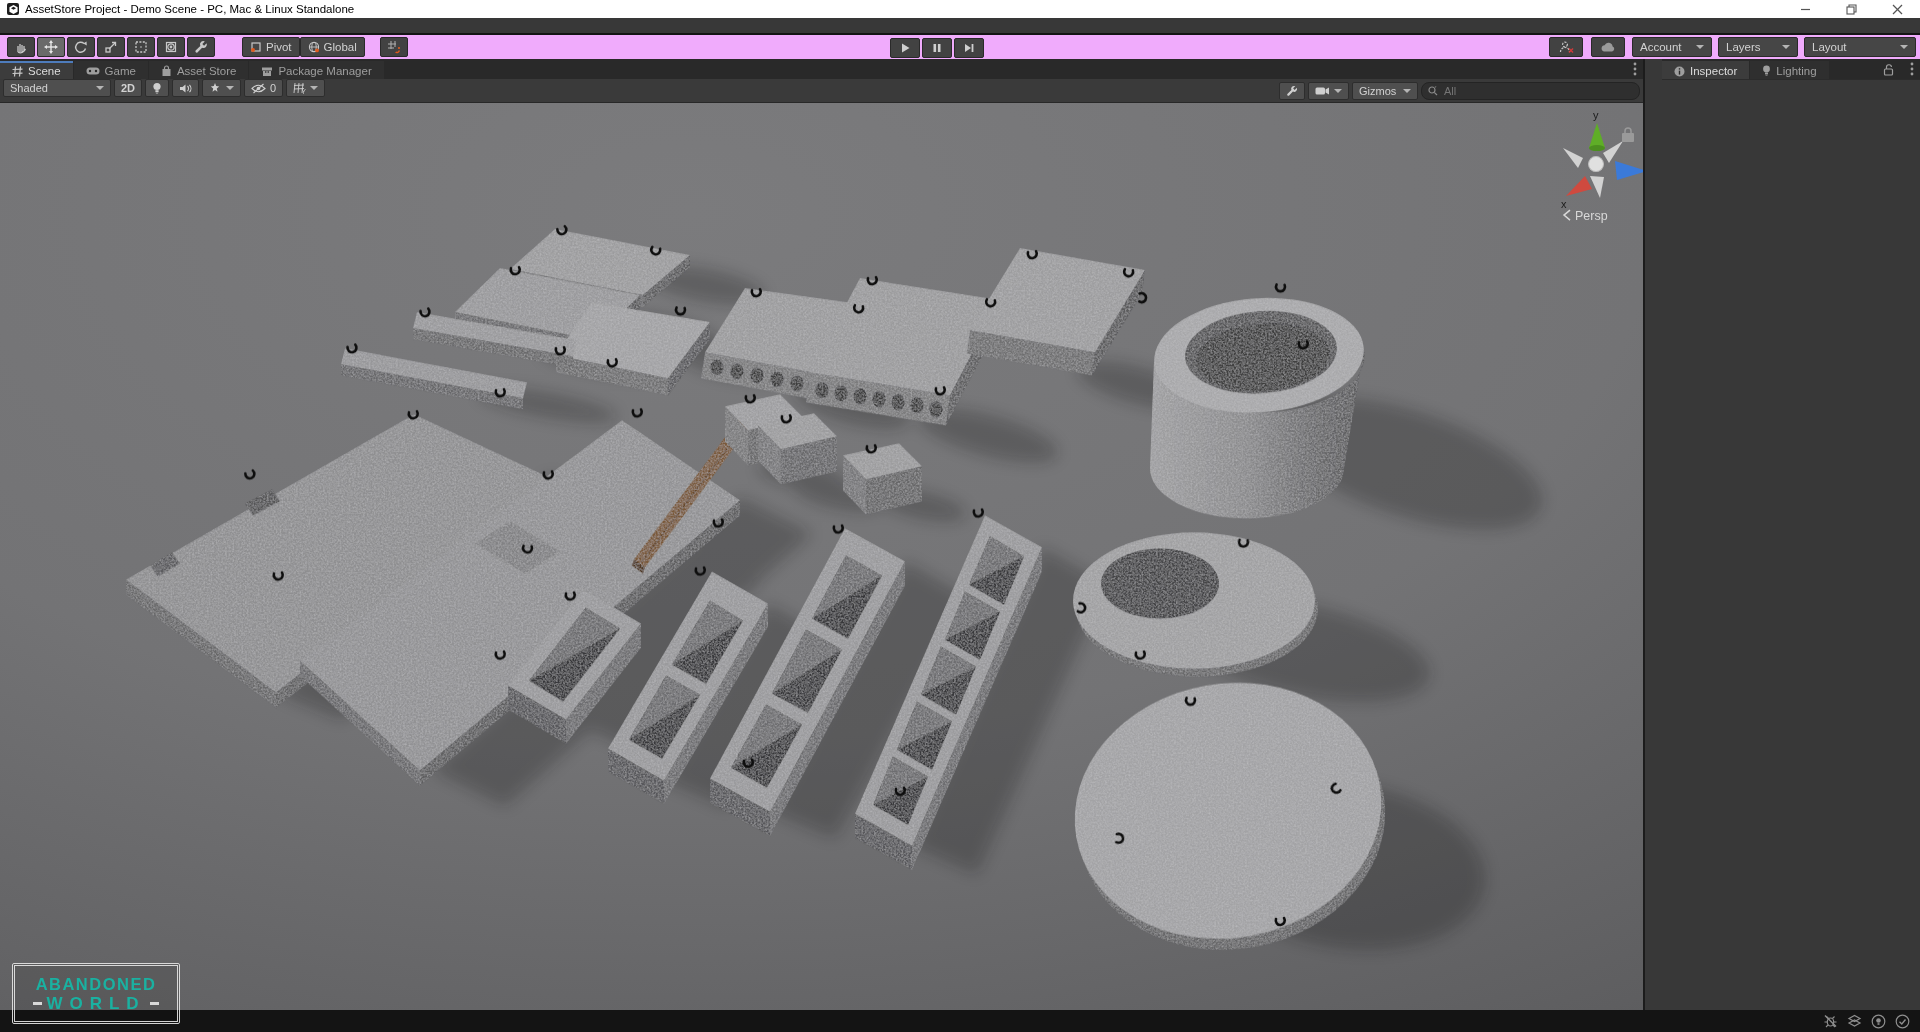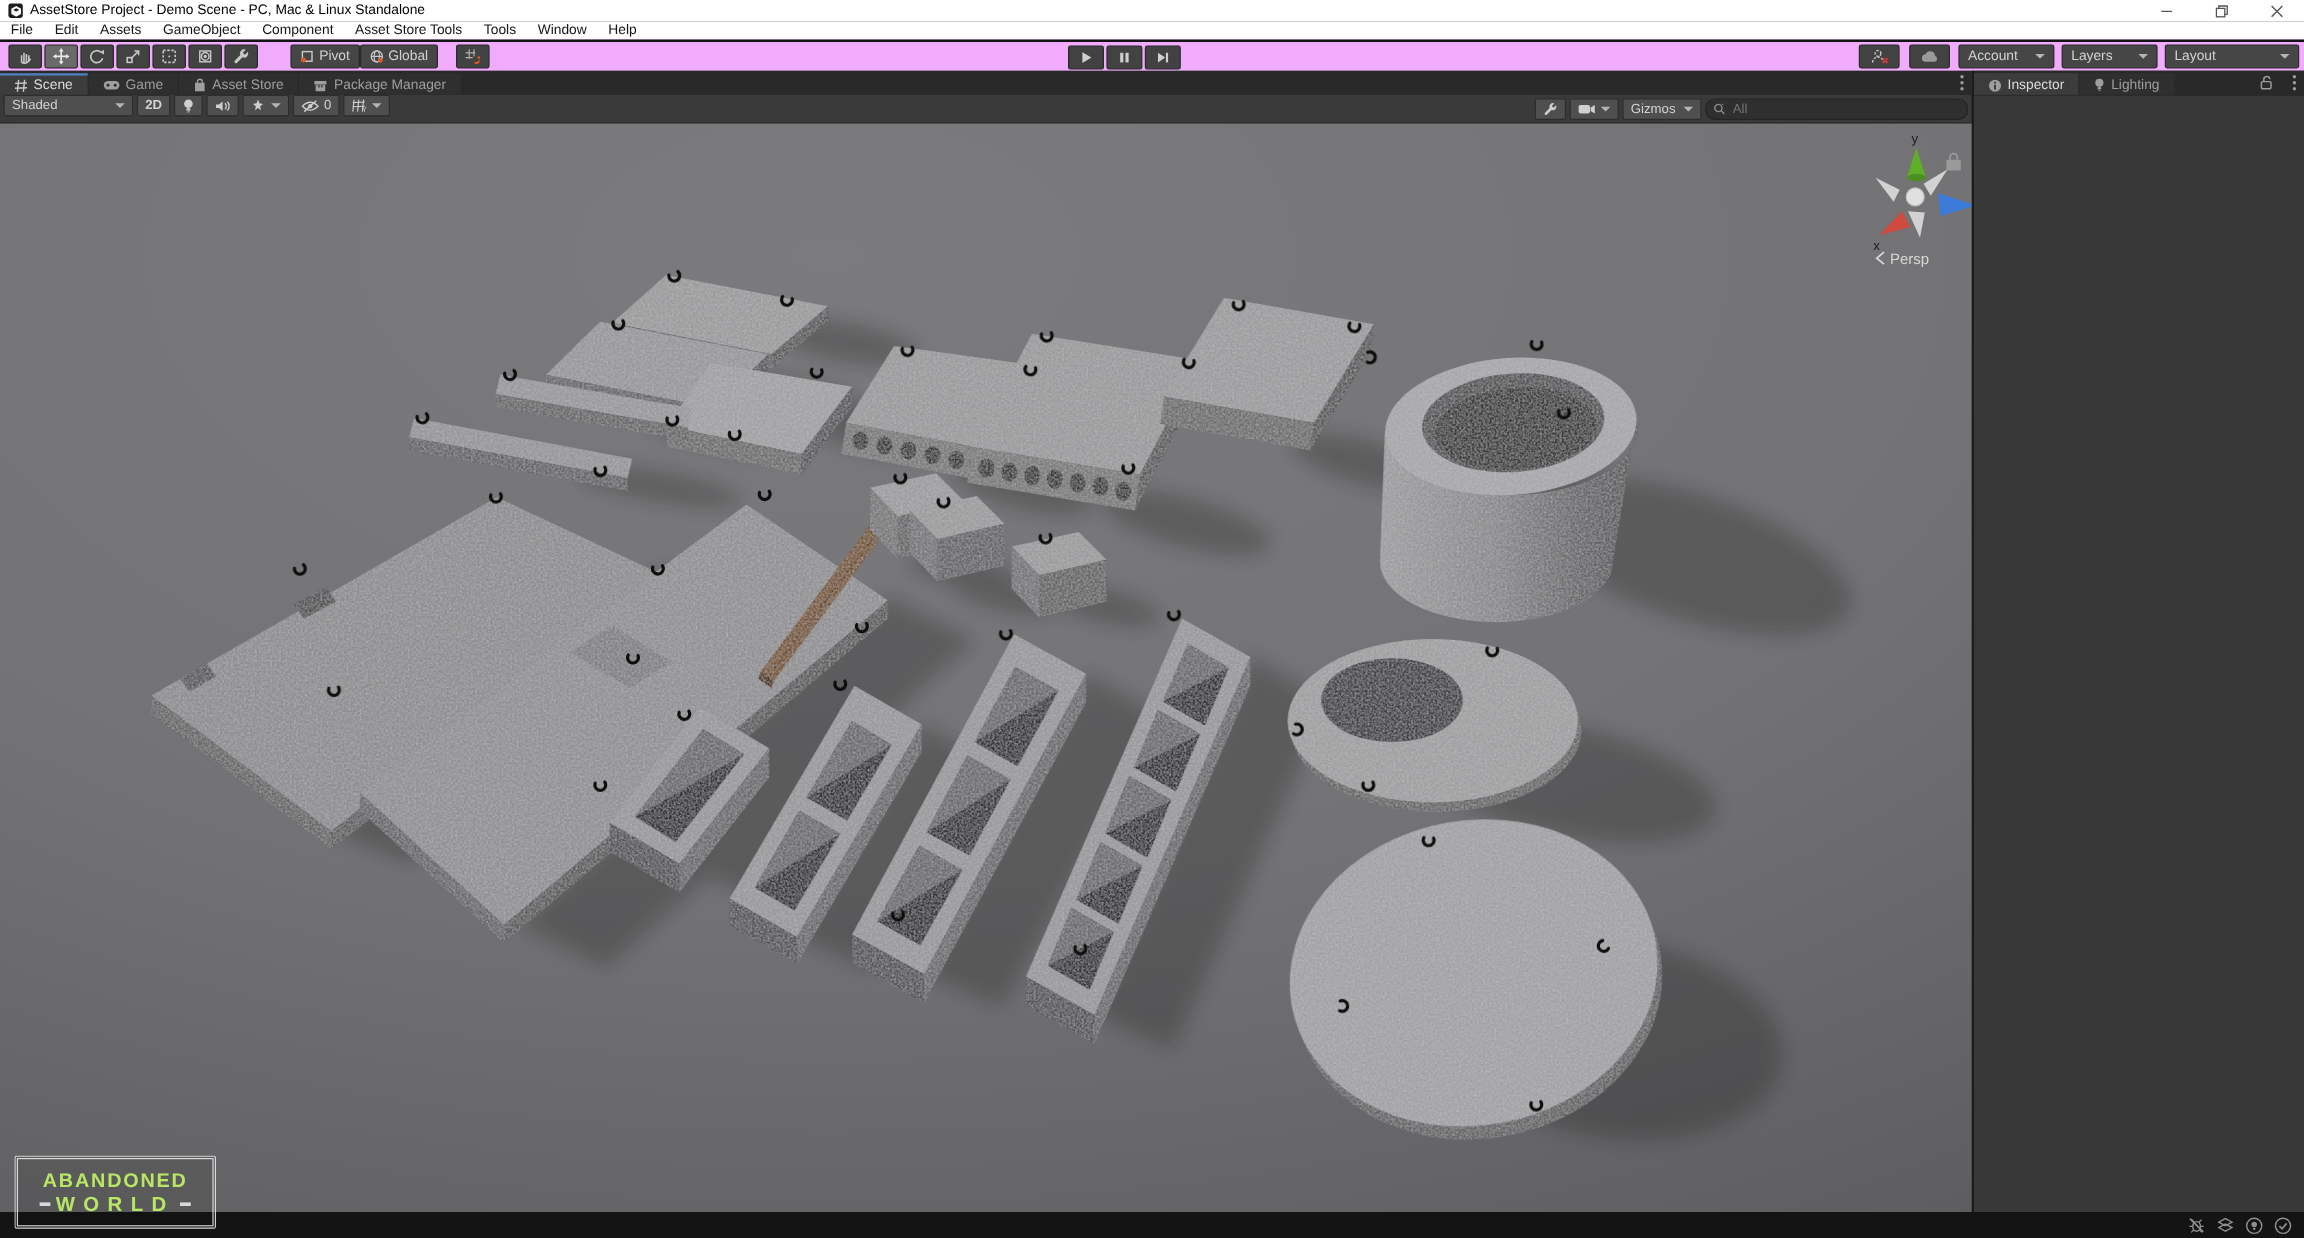--- a/index.html
+++ b/index.html
@@ -30,21 +30,21 @@
              display:inline-flex;align-items:center;gap:4px;font-size:11.5px;color:#d2d2d2;box-sizing:border-box;}
   .arrow{width:0;height:0;border-left:4px solid transparent;border-right:4px solid transparent;border-top:4px solid #b5b5b5;display:inline-block;}
   #playgroup{position:absolute;left:889px;top:3px;display:flex;}
   #playgroup .tbtn{width:30px;}
   #tb-right{margin-left:auto;display:flex;align-items:flex-end;margin-right:4px;gap:6px;}
   .ddl{height:20px;background:#464646;border:1px solid #2a2a2a;border-radius:2px;display:inline-flex;
        align-items:center;justify-content:space-between;padding:0 7px;font-size:11.5px;color:#d2d2d2;box-sizing:border-box;}
   
   #dockrow{position:absolute;left:0;top:59px;width:1920px;height:951px;display:flex;}
   #leftdock{width:1643px;display:flex;flex-direction:column;}
-  #rightdock{width:277px;border-left:2px solid #1c1c1c;box-sizing:border-box;display:flex;flex-direction:column;background:#383838;}
+  #rightdock{width:277px;border-left:2px solid #1c1c1c;box-sizing:border-box;display:flex;flex-direction:column;background:#383838;padding-left:17px;}
   .tabstrip{height:20px;background:#292929;display:flex;align-items:flex-end;position:relative;flex:none;}
   .tab{height:18px;display:inline-flex;align-items:center;gap:5px;padding:0 12px;font-size:11.5px;color:#9e9e9e;
        background:#2f2f2f;margin-right:1px;border-top:2px solid transparent;box-sizing:border-box;}
   .tab.active{background:#3c3c3c;color:#dcdcdc;border-top:2px solid #4e7cbc;}
   .tab svg{display:block}
   .stripmenu{position:absolute;right:6px;top:3px;color:#9e9e9e;}
   .striplock{position:absolute;right:26px;top:3px;color:#9e9e9e;}
   
   #scenebar{height:24px;background:#3a3a3a;border-bottom:1px solid #282828;display:flex;
             padding:0 3px;gap:3px;color:#d2d2d2;flex:none;box-sizing:border-box;}
@@ -53,21 +53,21 @@
   #scenebar .right{margin-left:auto;display:flex;align-items:center;gap:3px;}
   #scenesearch{height:16px;width:205px;background:#2f2f2f;border:1px solid #242424;border-radius:8px;
                display:inline-flex;align-items:center;padding:0 6px;gap:4px;}
   #scenesearch input{background:transparent;border:none;outline:none;color:#9a9a9a;font-size:11px;width:170px;
                      font-family:"Liberation Sans",sans-serif;}
   
   #viewport{flex:1;position:relative;background:radial-gradient(130% 130% at 42% 12%, #7b7b7d 0%, #737375 45%, #5e5e60 80%, #4d4d4f 100%);}
   #viewport svg.scene{position:absolute;inset:0;width:100%;height:100%;}
   
   #watermark{position:absolute;left:12px;top:963px;width:162px;height:55px;border:3px double #e3e3e3;
-             border-radius:2px;color:#bef264;text-align:center;opacity:.92;z-index:5;
+             border-radius:2px;color:#14b8a6;text-align:center;opacity:.92;z-index:5;
              display:flex;flex-direction:column;justify-content:center;background:rgba(0,0,0,0.10);}
   #watermark .l1{font-size:16.5px;font-weight:bold;letter-spacing:1.5px;line-height:19px;}
   #watermark .l2{font-size:17px;font-weight:bold;letter-spacing:7px;line-height:19px;display:flex;align-items:center;justify-content:center;gap:4px;}
   #watermark .tick{display:inline-block;width:9px;height:3px;background:#e3e3e3;}
   
   #inspectorbody{flex:1;background:#383838;border-top:1px solid #2b2b2b;}
   
   #statusbar{position:absolute;left:0;top:1010px;width:1920px;height:22px;background:#141414;display:flex;
              align-items:center;}
   #statusicons{margin-left:auto;margin-right:10px;display:flex;gap:9px;align-items:center;color:#8f8f8f;}
@@ -100,31 +100,20 @@
         </span>
       <span class="winbtn">
           <svg width="11" height="11" viewBox="0 0 11 11">
             <line x1="1" y1="1" x2="10" y2="10" stroke="#555" stroke-width="1.2"></line>
             <line x1="10" y1="1" x2="1" y2="10" stroke="#555" stroke-width="1.2"></line>
           </svg>
         </span>
     </div>
   </div>
 
-  <div id="menubar">
-    <span class="mitem">File</span>
-    <span class="mitem">Edit</span>
-    <span class="mitem">Assets</span>
-    <span class="mitem">GameObject</span>
-    <span class="mitem">Component</span>
-    <span class="mitem">Asset Store Tools</span>
-    <span class="mitem">Tools</span>
-    <span class="mitem">Window</span>
-    <span class="mitem">Help</span>
-  </div>
 
   <div id="toolbar">
     <div class="tgroup" style="margin-left:6px;">
       <span class="tbtn">
         <svg width="14" height="14" viewBox="0 0 14 14" fill="none" stroke="#c8c8c8" stroke-width="1.3">
             <path d="M4,12 V6 M6,12 V4 M8,12 V5 M10,11 V6 M4,12 q3,2 6,-1 l1.5,-2"></path>
           </svg>
         </span>
       <span class="tbtn sel">
         <svg width="14" height="14" viewBox="0 0 14 14">

